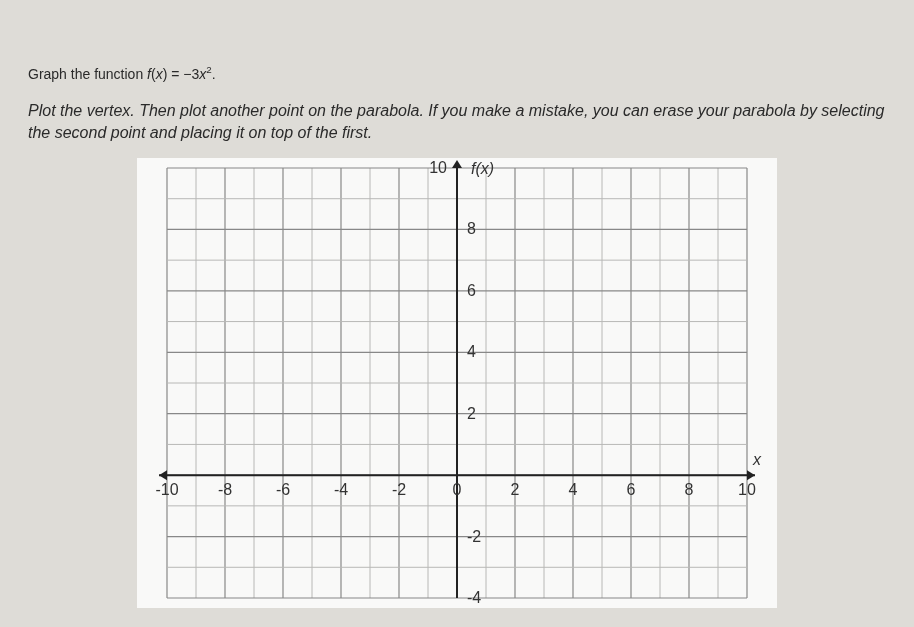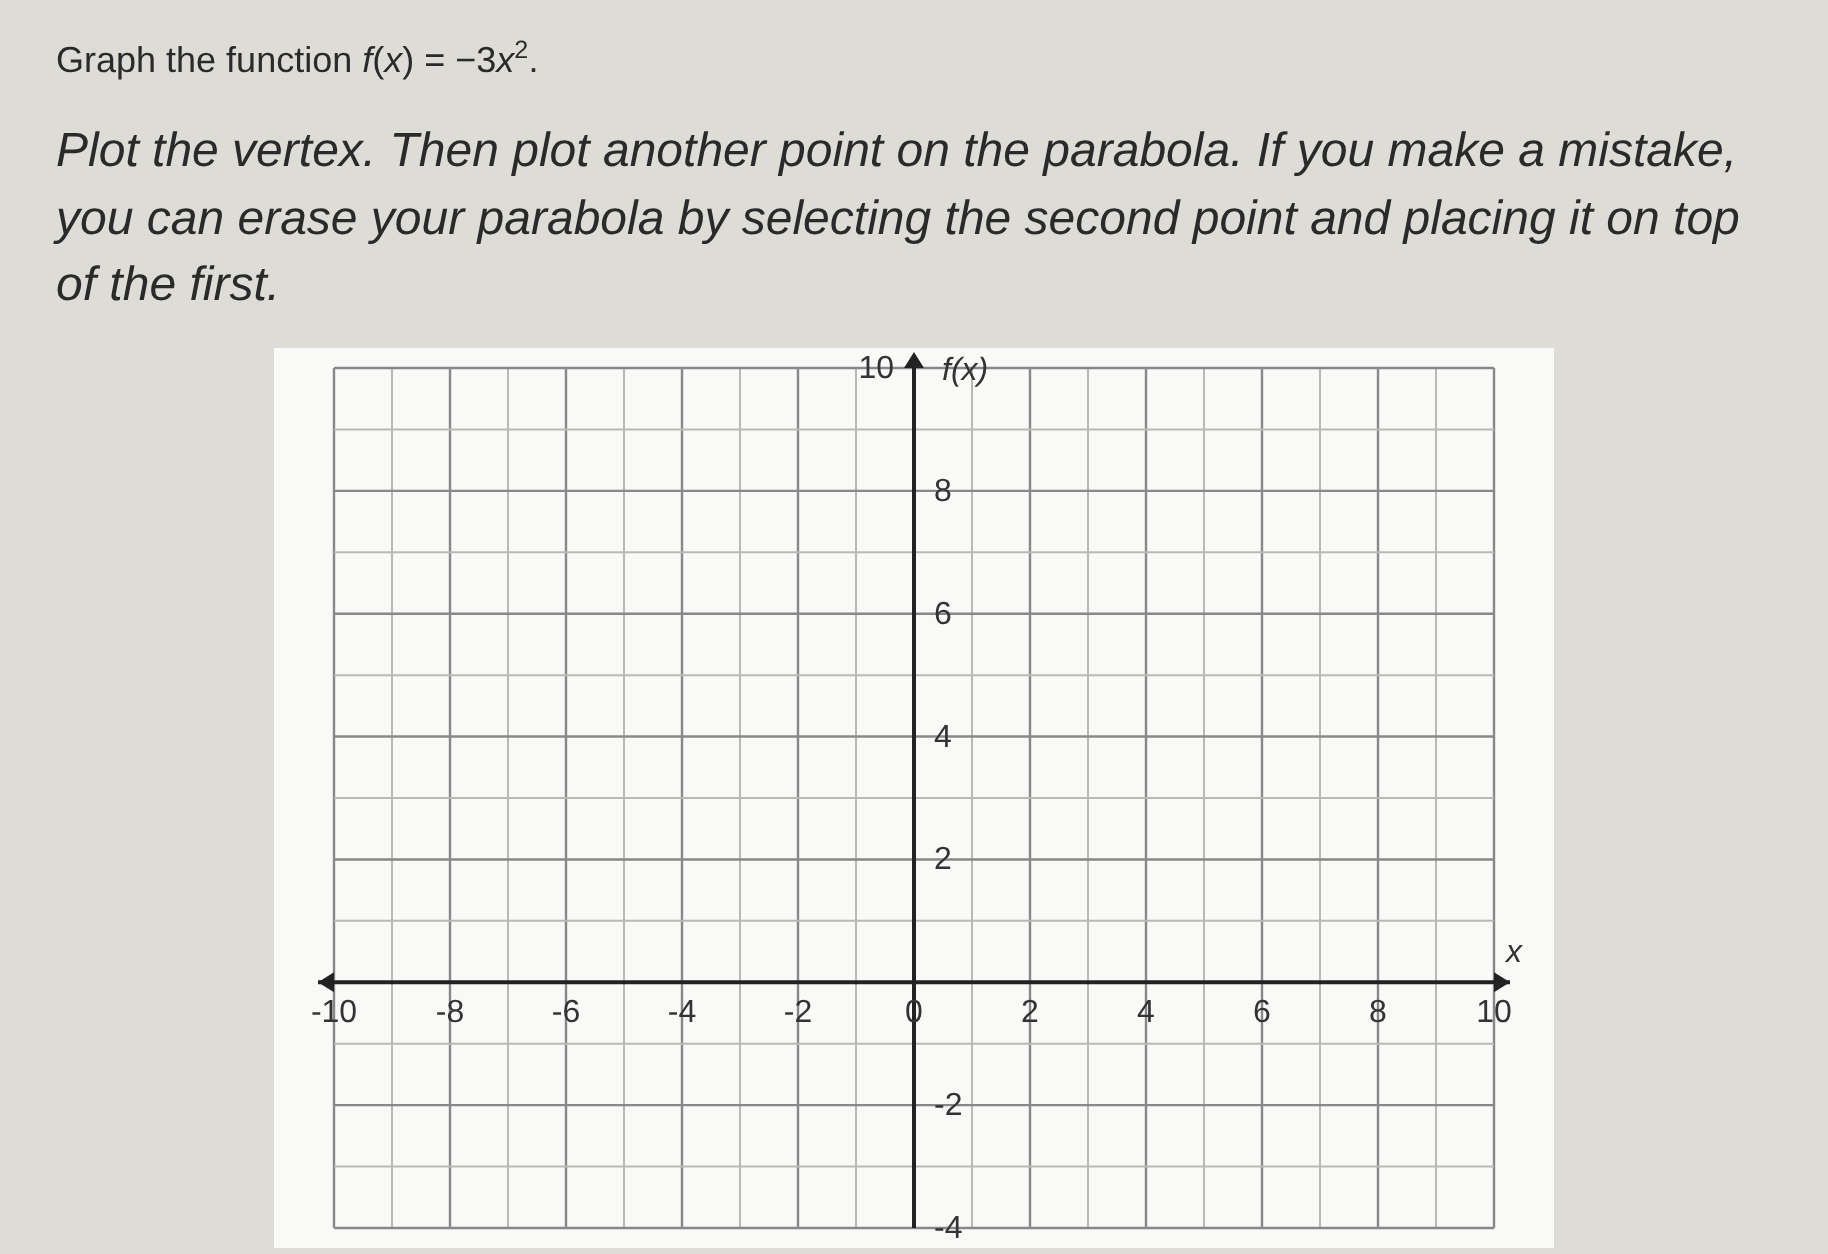--- a/index.html
+++ b/index.html
@@ -6,28 +6,29 @@
     body {
       font-family: Arial, sans-serif;
       background: #dedcd7;
       width: 914px;
       height: 627px;
       padding: 18px 28px;
       overflow: hidden;
       position: relative;
     }
     .question-text {
-      font-size: 18px;
+      font-size: 14px;
       color: #2a2a2a;
       margin-bottom: 18px;
+      margin-top: 46px;
     }
     .question-text .func-var { font-style: italic; }
     .question-text sup { font-size: 0.7em; }
     .instruction-text {
-      font-size: 24px;
+      font-size: 16px;
       font-style: italic;
       color: #2a2a2a;
       line-height: 1.4;
       margin-bottom: 14px;
     }
     .graph-wrap {
       display: flex;
       justify-content: center;
     }
     .graph-container {

